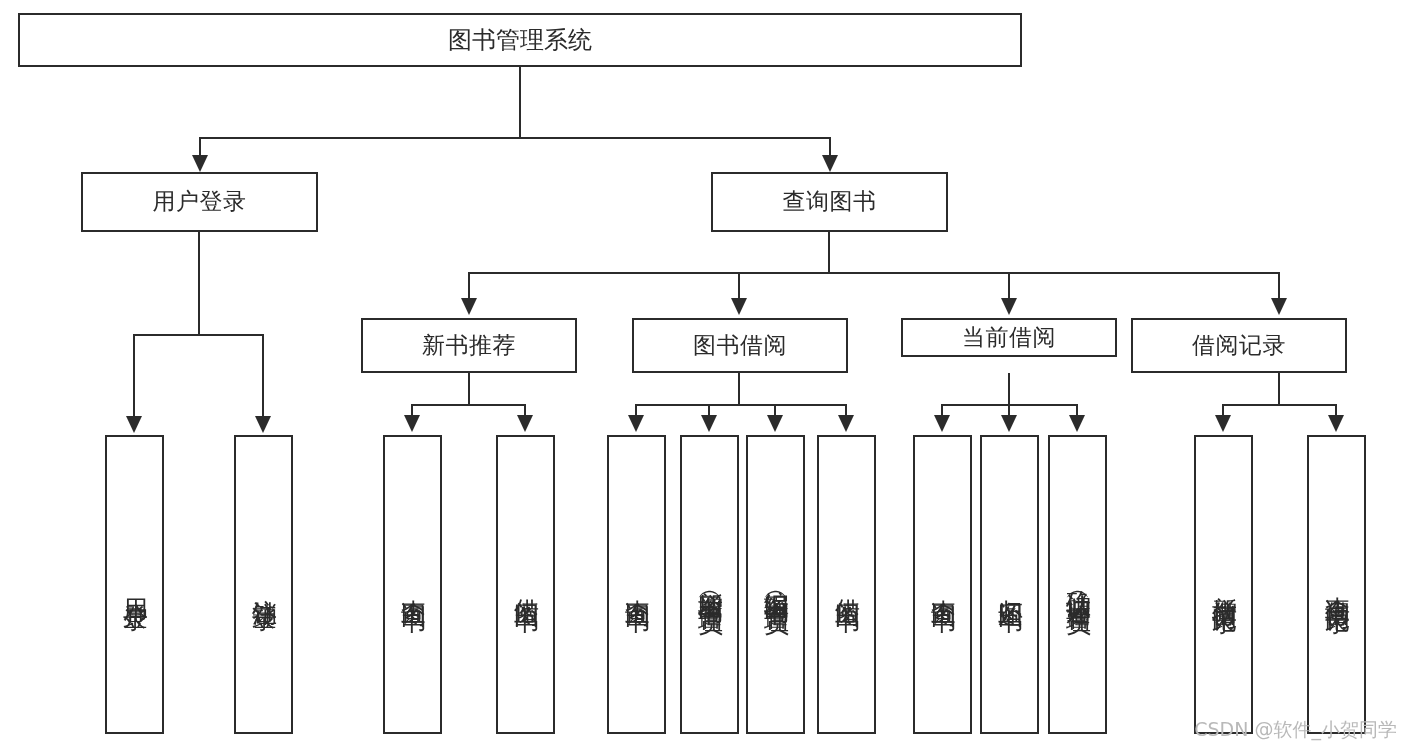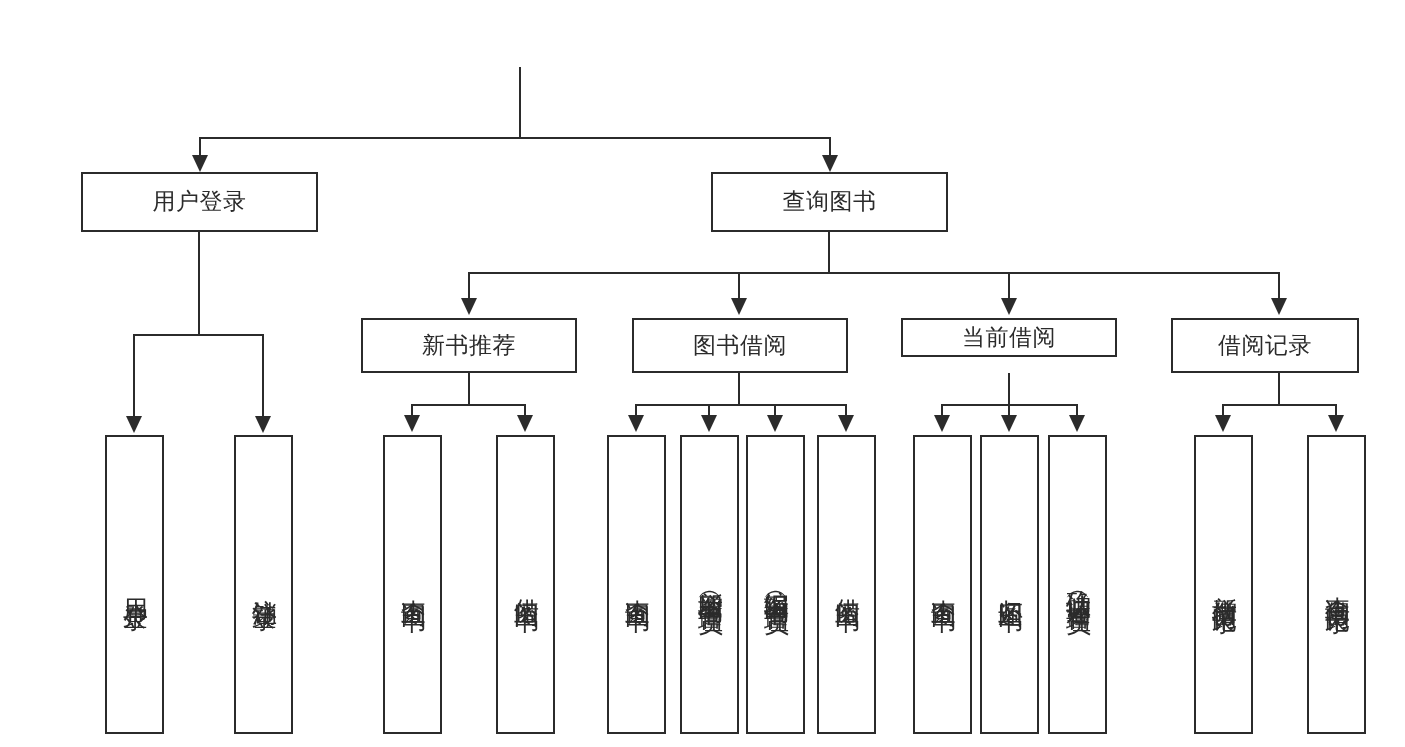--- a/index.html
+++ b/index.html
@@ -74,20 +74,23 @@
     color: #b9b9b9;
     white-space: nowrap;
     user-select: none;
   }
 </style>
 </head>
 <body>
 
 <div id="canvas">
 
+  <div class="box root" style="left:18px; top:13px; width:1004px; height:54px;">
+    <span>图书管理系统</span>
+  </div>
 
   <div class="ln vln" style="left:519px; top:67px; height:71px;"></div>
   <div class="ln hln" style="left:199px; top:137px; width:632px;"></div>
   <div class="ln vln" style="left:199px; top:137px; height:20px;"></div>
   <div class="ln vln" style="left:829px; top:137px; height:20px;"></div>
   <div class="arrow" style="left:192px; top:155px;"></div>
   <div class="arrow" style="left:822px; top:155px;"></div>
 
   <div class="box h" style="left:81px; top:172px; width:237px; height:60px;">
     <span>用户登录</span>
@@ -116,21 +119,21 @@
 
   <div class="box h" style="left:632px; top:318px; width:216px; height:55px;">
     <span>图书借阅</span>
   </div>
   <div class="box h" style="left:361px; top:318px; width:216px; height:55px;">
     <span>新书推荐</span>
   </div>
   <div class="box h" style="left:901px; top:318px; width:216px; height:39px;">
     <span>当前借阅</span>
   </div>
-  <div class="box h" style="left:1171px; top:318px; width:188px; height:55px;">
+  <div class="box h" style="left:1131px; top:318px; width:216px; height:55px;">
     <span>借阅记录</span>
   </div>
 
   <div class="ln vln" style="left:468px; top:373px; height:32px;"></div>
   <div class="ln hln" style="left:411px; top:404px; width:115px;"></div>
   <div class="ln vln" style="left:411px; top:404px; height:13px;"></div>
   <div class="ln vln" style="left:524px; top:404px; height:13px;"></div>
   <div class="arrow" style="left:404px; top:415px;"></div>
   <div class="arrow" style="left:517px; top:415px;"></div>
 
@@ -198,14 +201,15 @@
     <span class="vtext">确认归还（管理员）</span>
   </div>
 
   <div class="box v" style="left:1194px; top:435px; width:59px; height:299px;">
     <span class="vtext">新增借阅记录</span>
   </div>
   <div class="box v" style="left:1307px; top:435px; width:59px; height:299px;">
     <span class="vtext">查询借阅记录</span>
   </div>
 
+  <div id="watermark">CSDN @软件_小贺同学</div>
 
 </div>
 
 </body></html>

